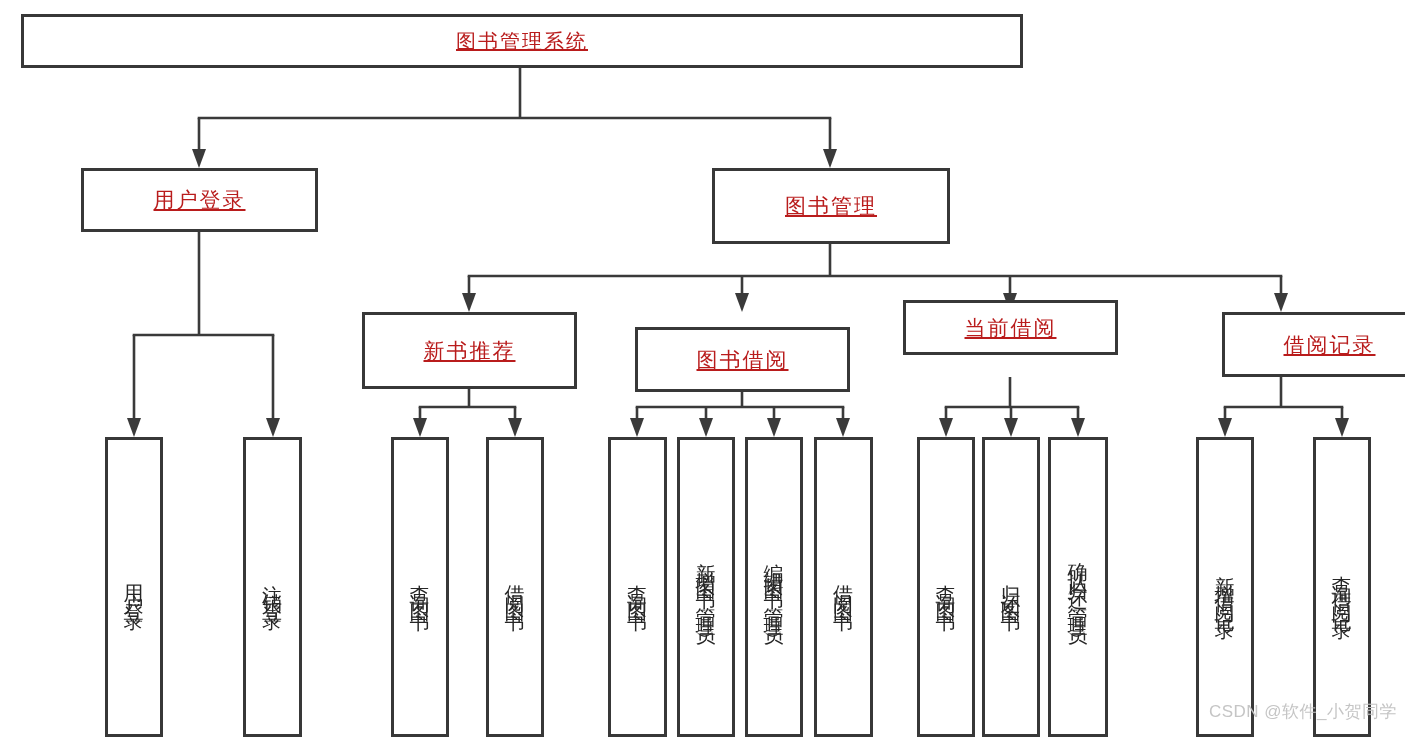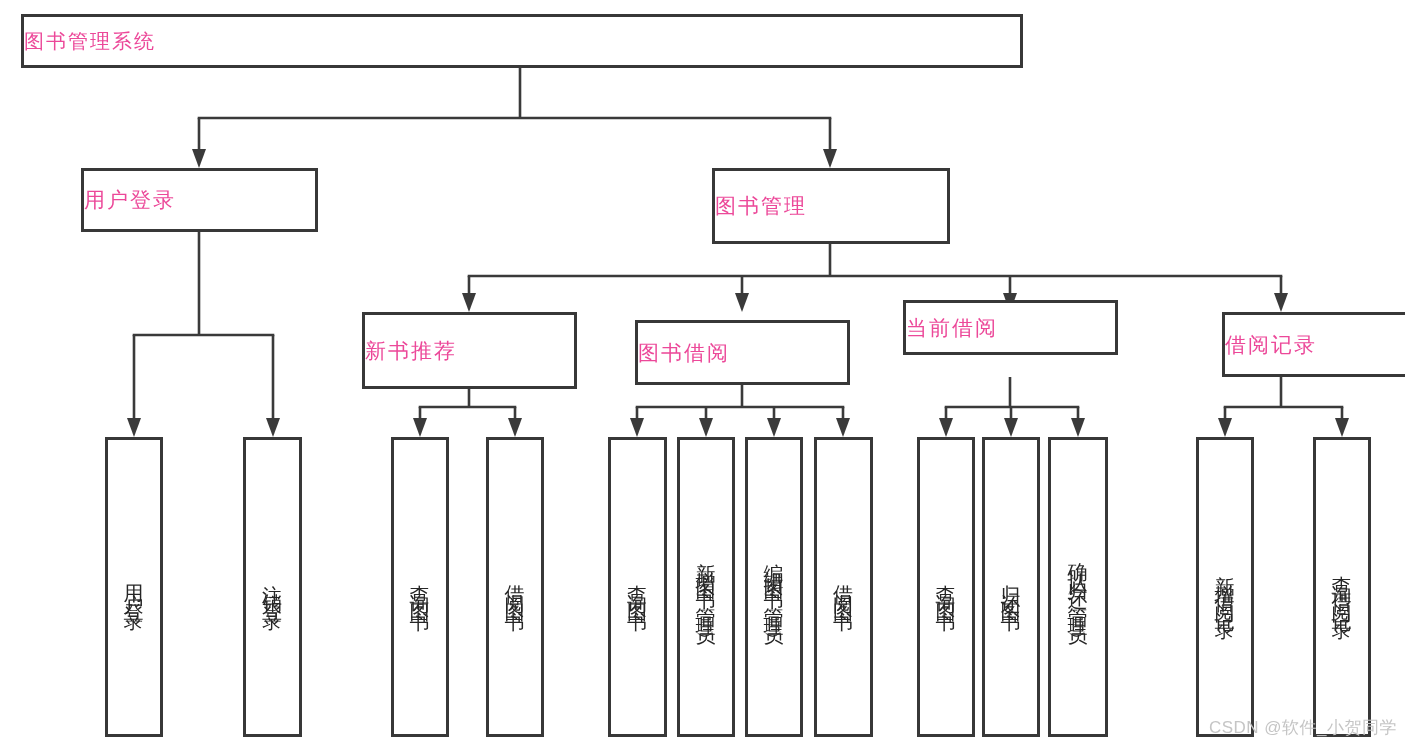--- a/index.html
+++ b/index.html
@@ -12,46 +12,47 @@
   }
   .connectors{position:absolute;left:0;top:0;width:1405px;height:747px;}
   .connectors line{stroke:#3a3a3a;stroke-width:2.6;}
   .connectors line.bar{stroke-linecap:square;}
   .connectors polygon{fill:#3a3a3a;stroke:none;}
   .node{
     position:absolute;
     box-sizing:border-box;
     border:3px solid #383838;
     background:#ffffff;
-    display:flex;align-items:center;justify-content:flex-start;
-    color:#ec4899;
+    display:flex;align-items:center;justify-content:center;
+    color:#b91c1c;
     font-size:21px;
     letter-spacing:2px;
     text-align:center;
     white-space:nowrap;
+    text-decoration:underline;
   }
   .node.root{font-size:20px;}
   .leaf{
     position:absolute;
     box-sizing:border-box;
     border:3px solid #383838;
     background:#ffffff;
     display:flex;align-items:center;justify-content:center;
     color:#262626;
   }
   .leaf span{
     writing-mode:vertical-rl;
     font-size:20px;
     letter-spacing:9px;
     line-height:1;
     color:#262626;
   }
   .watermark{
     position:absolute;
-    right:8px;bottom:8px;
+    right:8px;bottom:24px;
     color:#c5c5c5;
     font-size:17px;
     letter-spacing:0.5px;
     white-space:nowrap;
   }
 </style>
 </head>
 <body>
 
 <div class="canvas">
@@ -139,21 +140,21 @@
   <div class="node" style="left:81px;top:168px;width:237px;height:64px">
     <span>用户登录</span>
   </div>
   <div class="node" style="left:712px;top:168px;width:238px;height:76px">
     <span>图书管理</span>
   </div>
 
   <div class="node" style="left:362px;top:312px;width:215px;height:77px">
     <span>新书推荐</span>
   </div>
-  <div class="node" style="left:635px;top:320px;width:215px;height:65px">
+  <div class="node" style="left:635px;top:327px;width:215px;height:65px">
     <span>图书借阅</span>
   </div>
   <div class="node" style="left:903px;top:300px;width:215px;height:55px">
     <span>当前借阅</span>
   </div>
   <div class="node" style="left:1222px;top:312px;width:215px;height:65px">
     <span>借阅记录</span>
   </div>
 
   <div class="leaf" style="left:105px;top:437px;width:58px;height:300px">

